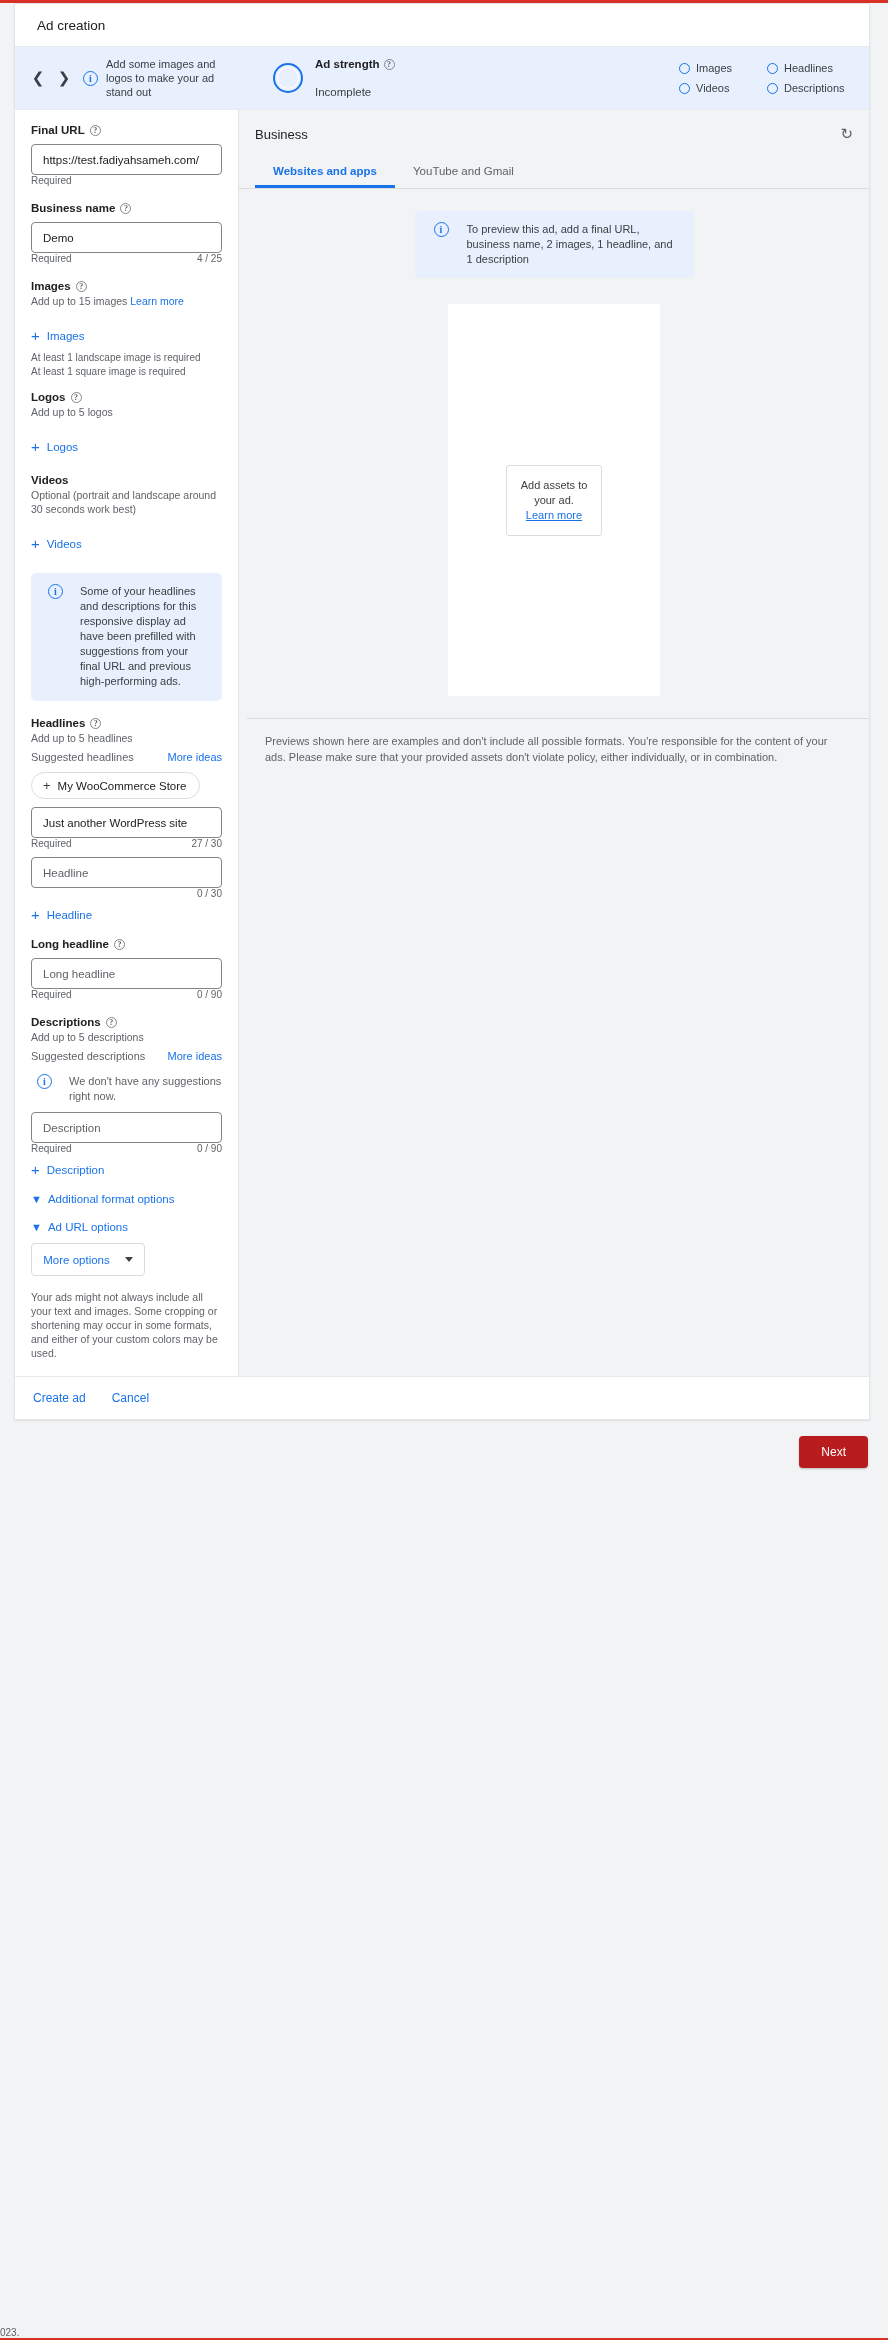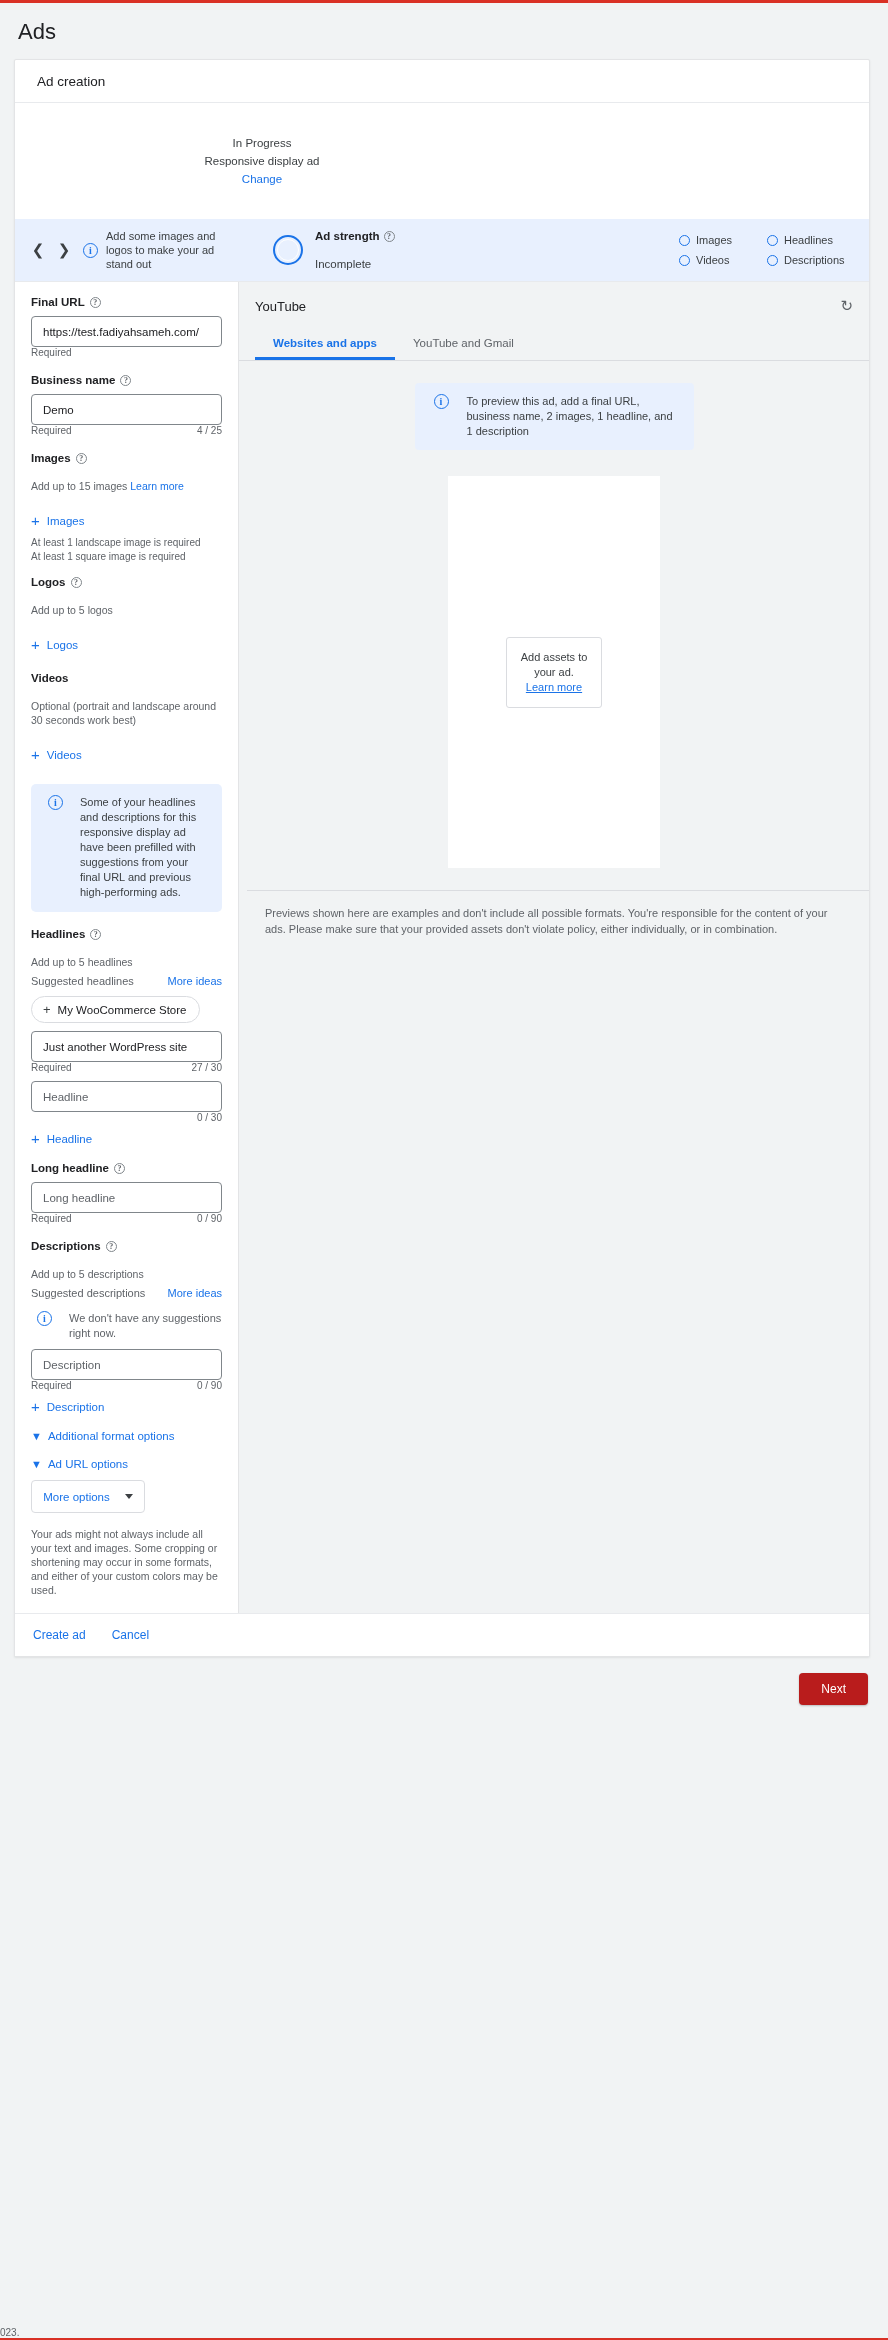--- a/index.html
+++ b/index.html
@@ -100,21 +100,21 @@
   .cl-col { display: flex; flex-direction: column; gap: 8px; width: 88px; }
   .cl-item { display: flex; align-items: center; gap: 6px; font-size: 11px; color: #3c4043; }
   .cl-ring { width: 11px; height: 11px; border-radius: 50%; border: 1.4px solid #1a73e8; flex: 0 0 auto;}
 
   
   .split { display: flex; align-items: stretch; border-top: 1px solid #e8eaed; }
   .form-col { width: 223px; flex: 0 0 223px; padding: 14px 16px 16px 16px; background:#fff; }
   .prev-col { flex: 1; background: #f1f3f4; border-left: 1px solid #e3e4e6; display: flex; flex-direction: column;}
 
   .fld-label { font-size: 11.5px; font-weight: bold; color: #202124; display: flex; align-items: center; gap: 5px; }
-  .fld-sub { font-size: 10.5px; color: #5f6368; margin-top: 15px; line-height: 14px; }
+  .fld-sub { font-size: 10.5px; color: #5f6368; margin-top: 2px; line-height: 14px; }
   .fld-sub a { color: #1a73e8; }
 
   .inp {
     margin-top: 8px;
     height: 31px;
     border: 1px solid #80868b;
     border-radius: 4px;
     display: flex; align-items: center;
     padding: 0 11px;
     font-size: 11.5px;
@@ -213,31 +213,25 @@
   .corner-year { position: absolute; left: 0; bottom: 2px; font-size: 10px; color: #5f6368; }
   .footer-line { height: 2px; background:#d93025; position:absolute; left:0; right:0; bottom:0;}
 </style>
 </head>
 <body>
 
 <div class="topbar-red"></div>
 
 <div class="page-wrap">
 
-  <div class="page-title">Ads</div>
 
   <div class="card">
 
     <div class="card-head">Ad creation</div>
 
-    <div class="adtype-zone">
-      <div class="st">In Progress</div>
-      <div class="st">Responsive display ad</div>
-      <div class="lnk">Change</div>
-    </div>
 
     <div class="strength-bar">
       <div class="nav-arrow">❮</div>
       <div class="nav-arrow">❯</div>
       <div class="info-circ">i</div>
       <div class="strength-msg">Add some images and logos to make your ad stand out</div>
 
       <div class="strength-gauge"></div>
       <div class="strength-label-wrap">
         <div class="strength-label">
@@ -432,21 +426,21 @@
           <span>More options</span>
           <span class="caret-d"></span>
         </div>
 
         <div class="disclaimer">Your ads might not always include all your text and images. Some cropping or shortening may occur in some formats, and either of your custom colors may be used.</div>
 
       </div>
 
       <div class="prev-col">
         <div class="prev-title">
-          <span>YouTube</span>
+          <span>Business</span>
           <span class="refresh-ic">↻</span>
         </div>
 
         <div class="prev-tabs">
           <div class="ptab active">Websites and apps</div>
           <div class="ptab">YouTube and Gmail</div>
         </div>
         <div class="tab-underline"></div>
 
         <div class="prev-body">

